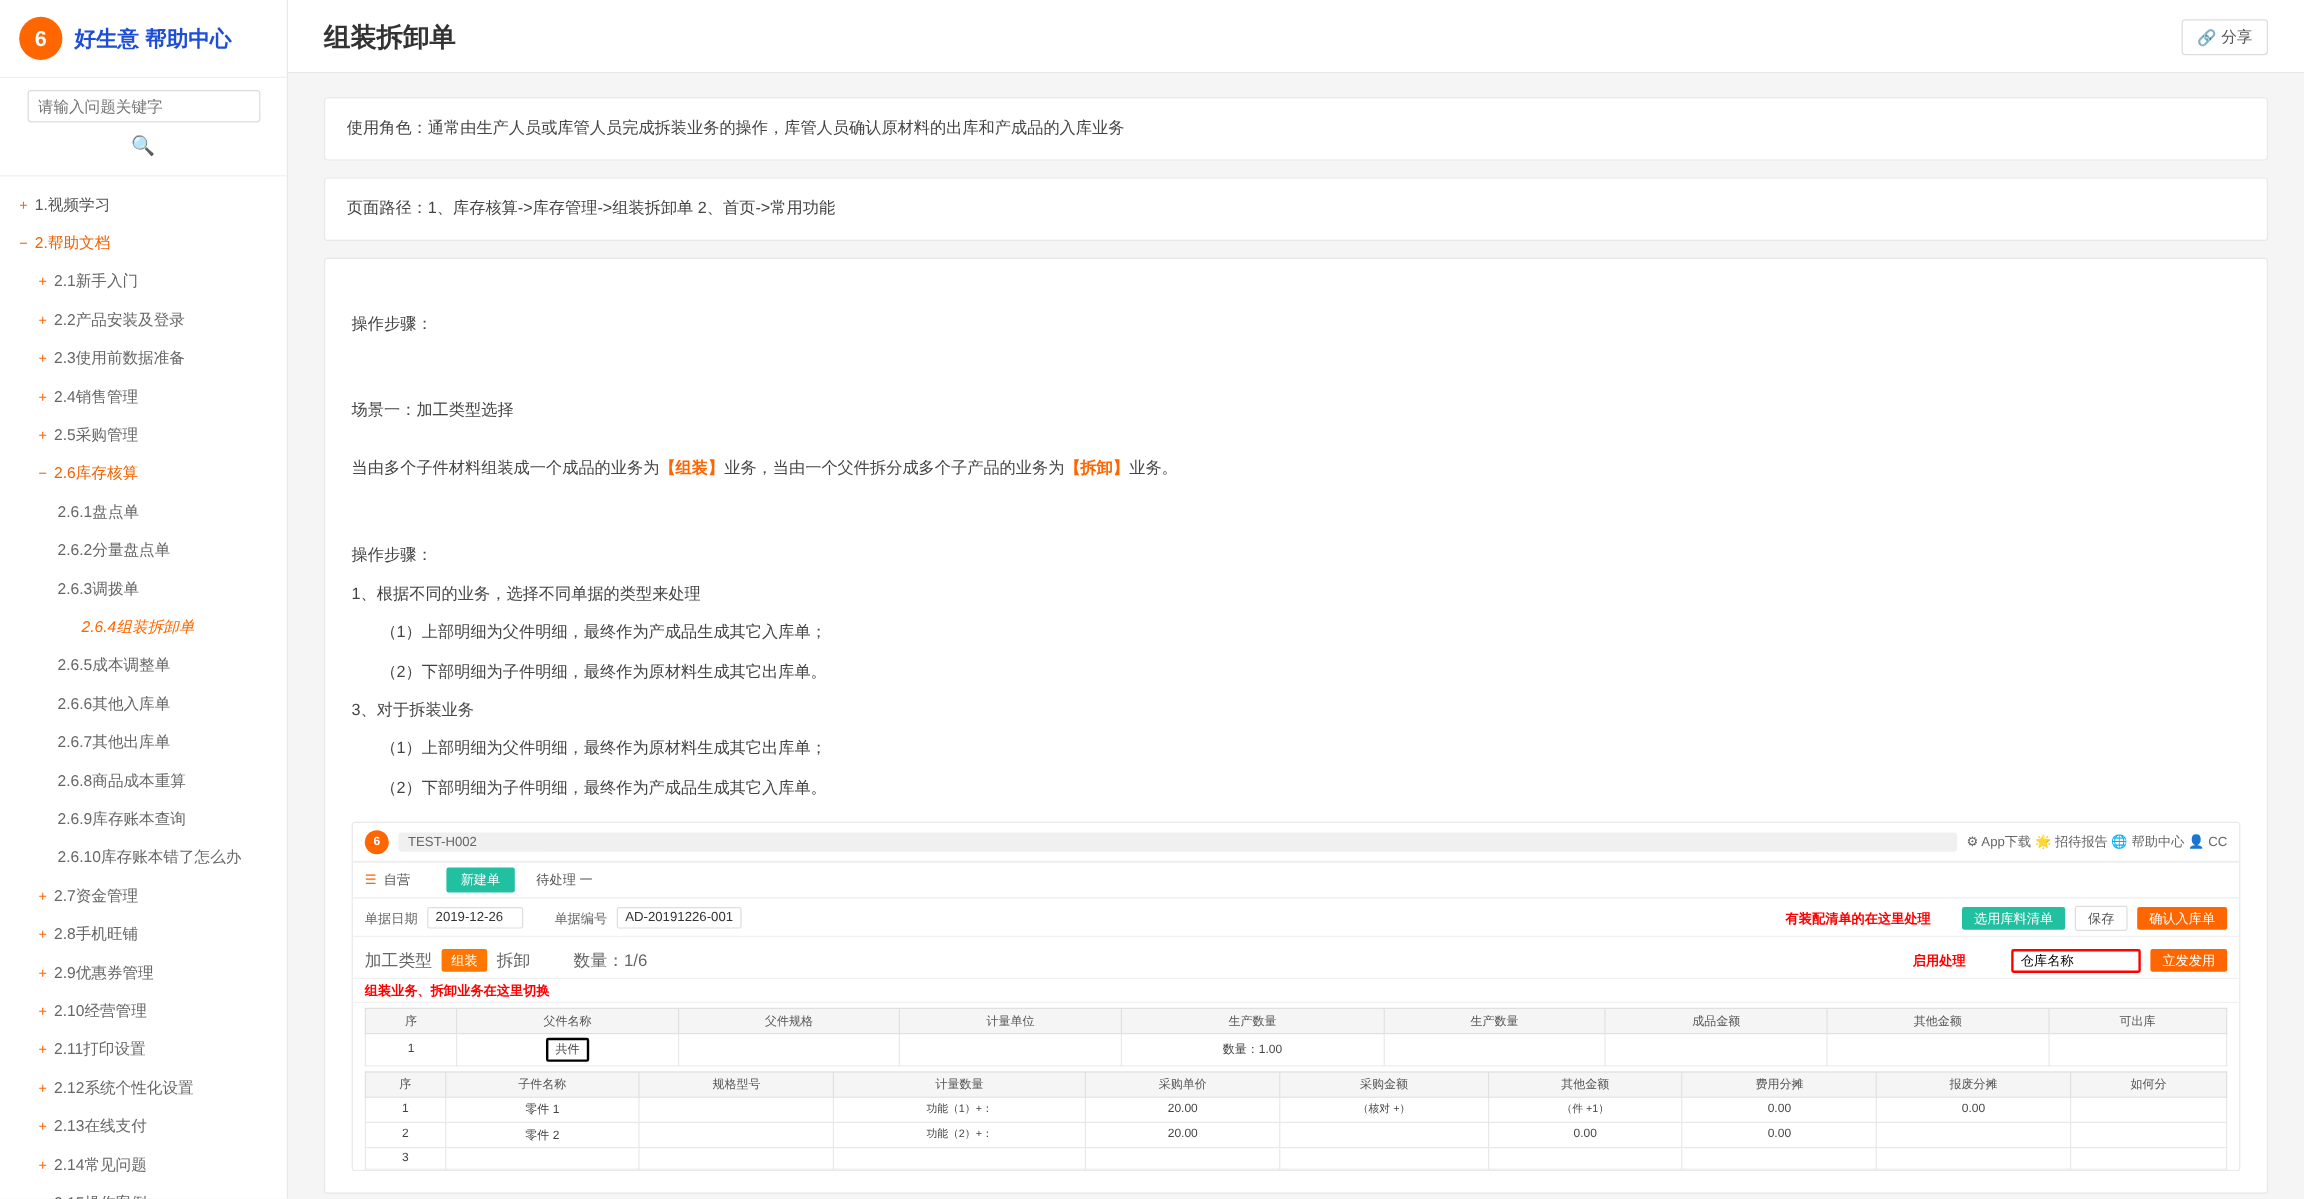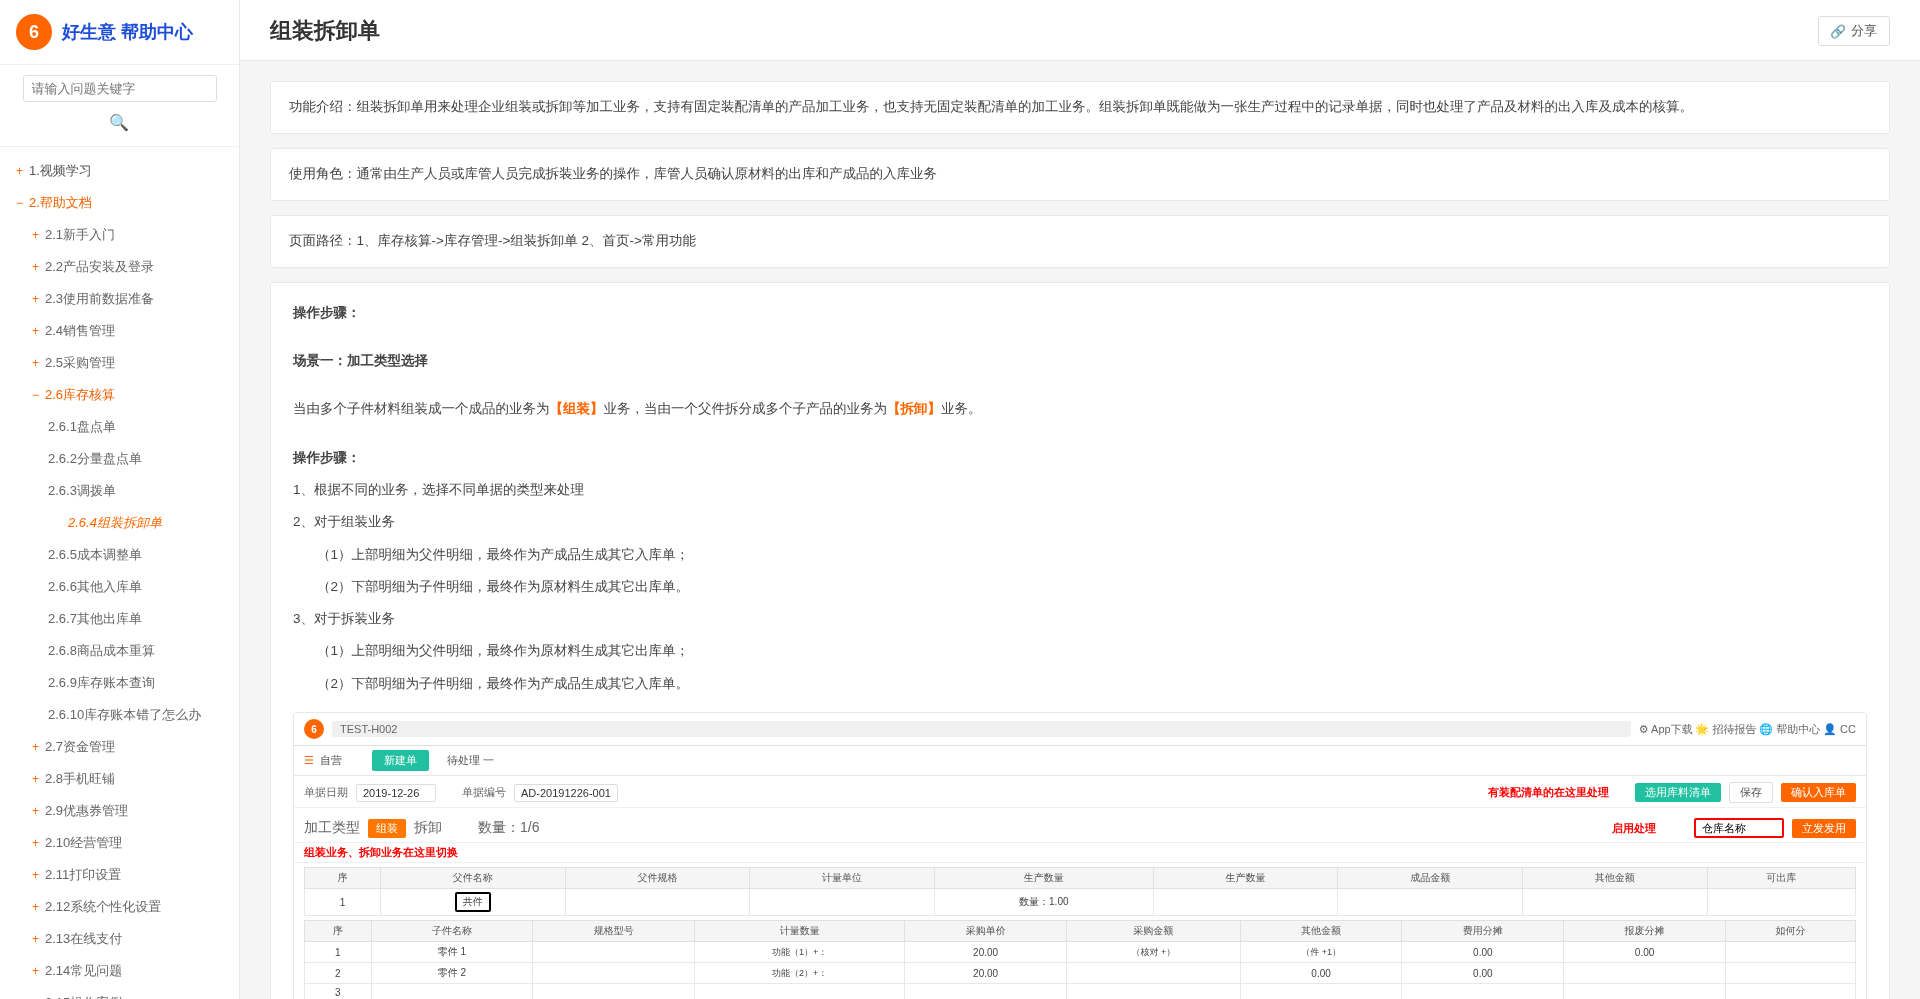--- a/index.html
+++ b/index.html
@@ -160,21 +160,21 @@
       border: 1px solid #e8e8e8;
       border-radius: 3px;
       margin-bottom: 14px;
     }
     .steps-content p {
       margin-bottom: 8px;
       font-size: 13.5px;
       line-height: 1.8;
       color: #444;
     }
-    .steps-content .bold { font-weight: bold; }
+    .steps-content .bold { font-weight: normal; margin-top: 24px; }
     .indent-1 { padding-left: 24px; }
 
     
     .screenshot-container {
       background: #fff;
       border: 1px solid #e8e8e8;
       border-radius: 3px;
       overflow: hidden;
       margin-top: 10px;
     }
@@ -403,44 +403,40 @@
   <div class="main-header">
     <h1 class="page-title">组装拆卸单</h1>
     <button class="share-btn">
       <span>🔗</span>
       <span>分享</span>
     </button>
   </div>
 
   <div class="main-content">
 
-    <div class="info-box">
-      <span>功能介绍：组装拆卸单用来处理企业组装或拆卸等加工业务，支持有固定装配清单的产品加工业务，也支持无固定装配清单的加工业务。组装拆卸单既能做为一张生产过程中的记录单据，同时也处理了产品及材料的出入库及成本的核算。</span>
-    </div>
 
     <div class="info-box">
       <span>使用角色：通常由生产人员或库管人员完成拆装业务的操作，库管人员确认原材料的出库和产成品的入库业务</span>
     </div>
 
     <div class="info-box">
       <span>页面路径：1、库存核算-&gt;库存管理-&gt;组装拆卸单 2、首页-&gt;常用功能</span>
     </div>
 
     <div class="steps-content">
       <p class="bold">操作步骤：</p>
       <br>
       <p class="bold">场景一：加工类型选择</p>
       <br>
       <p>
         当由多个子件材料组装成一个成品的业务为<span style="color:#f60;font-weight:bold">【组装】</span>业务，当由一个父件拆分成多个子产品的业务为<span style="color:#f60;font-weight:bold">【拆卸】</span>业务。
       </p>
       <br>
       <p class="bold">操作步骤：</p>
       <p>1、根据不同的业务，选择不同单据的类型来处理</p>
-      <p>2、对于组装业务</p>
       <p class="indent-1">（1）上部明细为父件明细，最终作为产成品生成其它入库单；</p>
       <p class="indent-1">（2）下部明细为子件明细，最终作为原材料生成其它出库单。</p>
       <p>3、对于拆装业务</p>
       <p class="indent-1">（1）上部明细为父件明细，最终作为原材料生成其它出库单；</p>
       <p class="indent-1">（2）下部明细为子件明细，最终作为产成品生成其它入库单。</p>
 
       
       <div class="screenshot-container" style="margin-top:16px;">
 
         <div class="mock-title-bar">
@@ -473,21 +469,21 @@
           </div>
 
           <div style="position:relative;padding:4px 10px;border-bottom:1px solid #f0f0f0;display:flex;align-items:center;gap:8px;">
             <span class="mock-label">加工类型</span>
             <span class="mock-orange-label">组装</span>
             <span class="mock-label">拆卸</span>
             <span style="width:20px;"></span>
             <span class="mock-label">数量：1/6</span>
             <span style="flex:1;"></span>
             <span style="color:#f00;font-size:11px;font-weight:bold;margin-right:30px;">启用处理</span>
-            <input class="mock-input highlighted" style="width: 90px;" value="仓库名称">
+            <input class="mock-input highlighted" style="width: 108px;" value="仓库名称">
             <button class="mock-btn primary">立发发用</button>
           </div>
 
           <div style="padding:2px 10px;font-size:11px;color:#f00;font-weight:bold;border-bottom:1px solid #f0f0f0;">组装业务、拆卸业务在这里切换</div>
 
           <div style="padding:4px 10px 0 10px;background:#fff;">
             <table class="mock-table">
               <thead>
                 <tr>
                   <th>序</th>

